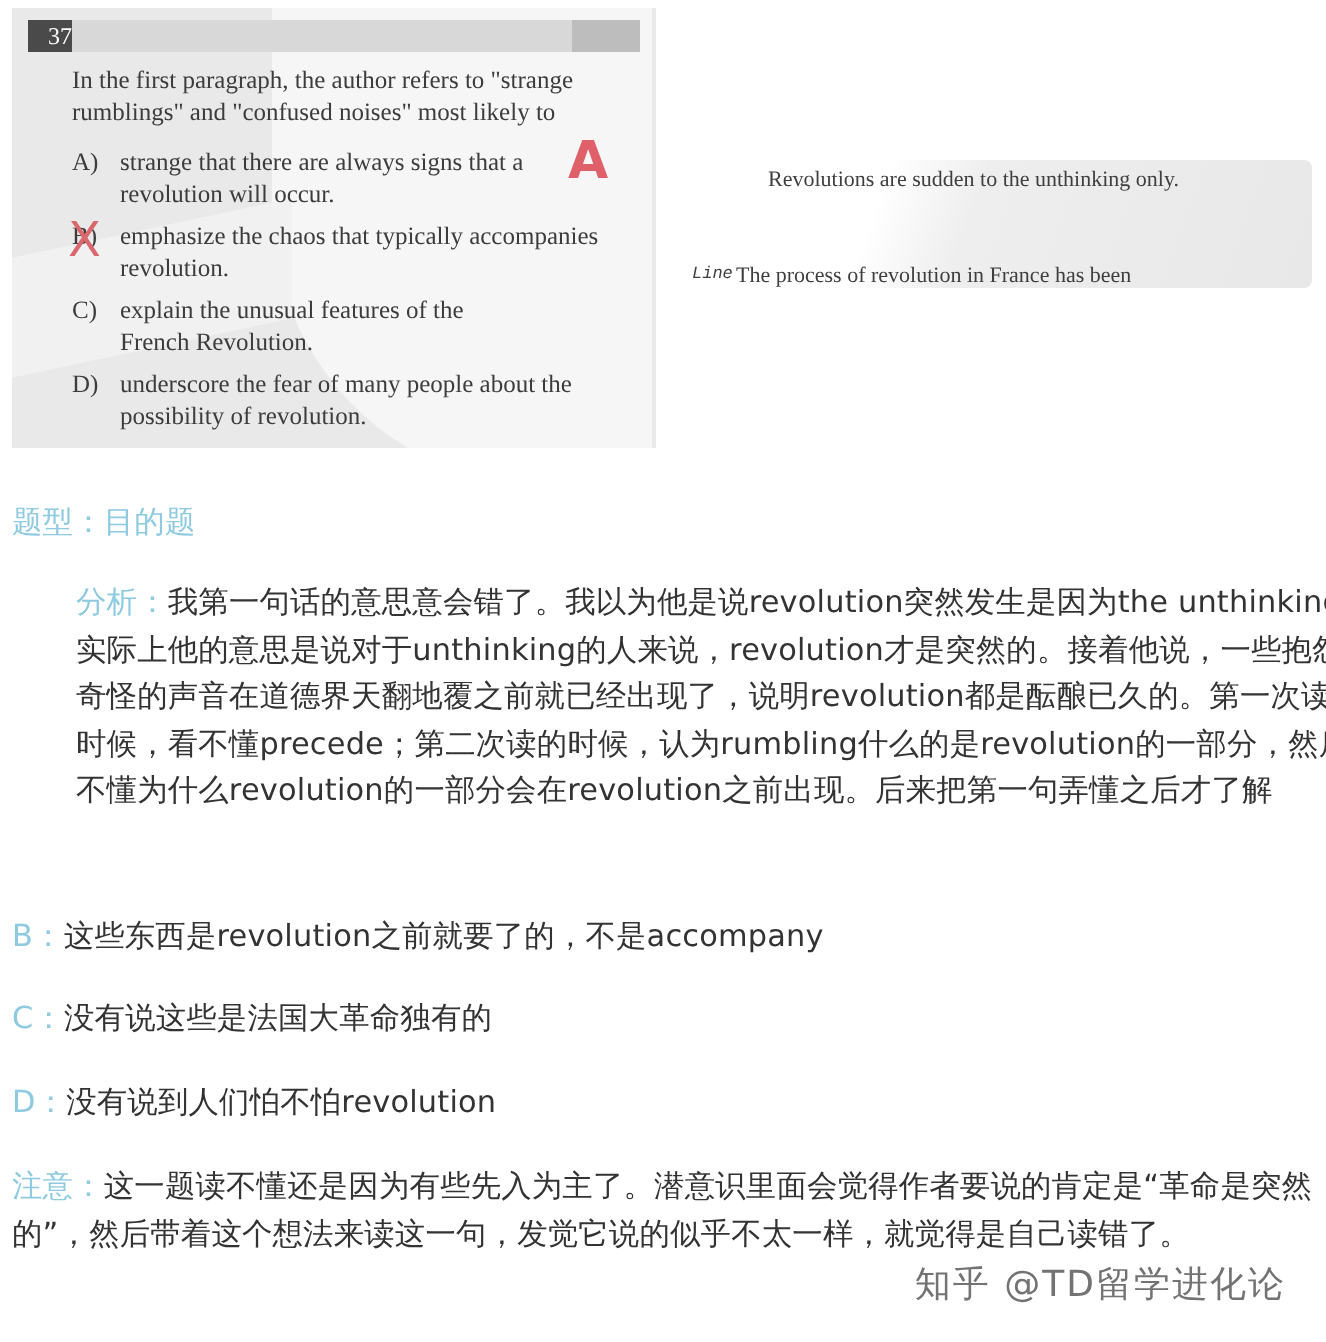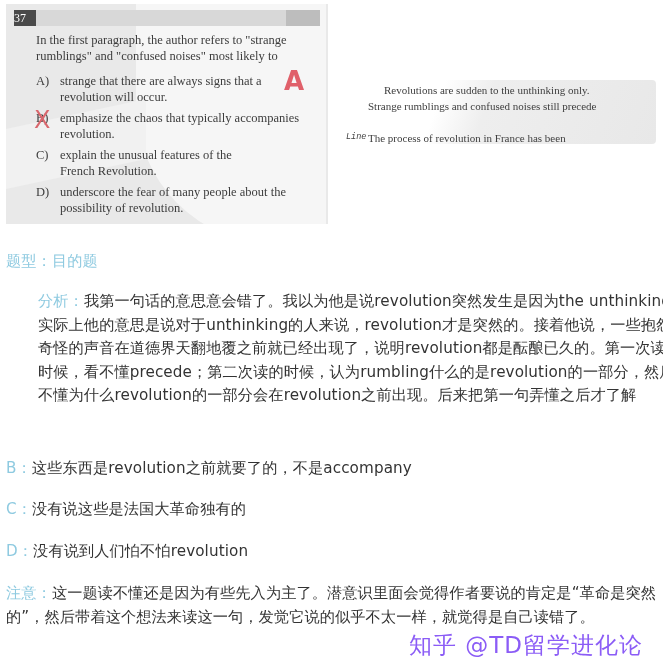--- a/index.html
+++ b/index.html
@@ -55,21 +55,21 @@
     position: absolute;
     left: 0;
     top: 0;
     width: 22px;
     height: 16px;
     background: #4a4a4a;
     color: #ffffff;
     font-family: "Liberation Serif", serif;
     font-size: 12px;
     line-height: 16px;
-    text-align: left;
+    text-align: right;
   }
   .q-header .q-bar-right {
     position: absolute;
     right: 0;
     top: 0;
     width: 34px;
     height: 16px;
     background: #bdbdbd;
   }
   .q-stem {
@@ -157,22 +157,22 @@
     color: #333333;
     letter-spacing: 0.1px;
   }
   .label {
     color: #8ecae0;
   }
   .watermark {
     position: absolute;
     right: 20px;
     top: 630px;
-    font-size: 23px;
-    color: #8b5cf6;
+    font-size: 18px;
+    color: #737373;
     letter-spacing: 1px;
   }
 </style>
 </head>
 <body>
 
 <div class="question-card">
   <div class="wm-shape1"></div>
   <div class="wm-shape2"></div>
 
@@ -199,21 +199,20 @@
     <span class="opt-letter">D)</span>
     <span class="opt-text">underscore the fear of many people about the possibility of revolution.</span>
   </div>
 
   <div class="mark-a">A</div>
   <div class="mark-x">X</div>
 </div>
 
 <div class="passage">
   <div class="p-line" style="top:2px; left:38px;">Revolutions are sudden to the unthinking only.</div>
-  <div class="p-line" style="top:18px;">Strange rumblings and confused noises still precede</div>
   <div class="p-line" style="top:50px;text-align:right;">The process of revolution in France has been</div>
   <div class="line-label">Line</div>
 </div>
 
 <div class="para" style="top:250px;">
   <span class="label">题型：</span><span class="label">目的题</span>
 </div>
 
 <div class="para" style="top:290px;margin-left:32px;">
   <span class="label">分析：</span><span>我第一句话的意思意会错了。我以为他是说revolution突然发生是因为the unthinking，实际上他的意思是说对于unthinking的人来说，revolution才是突然的。接着他说，一些抱怨和奇怪的声音在道德界天翻地覆之前就已经出现了，说明revolution都是酝酿已久的。第一次读的时候，看不懂precede；第二次读的时候，认为rumbling什么的是revolution的一部分，然后读不懂为什么revolution的一部分会在revolution之前出现。后来把第一句弄懂之后才了解</span>

